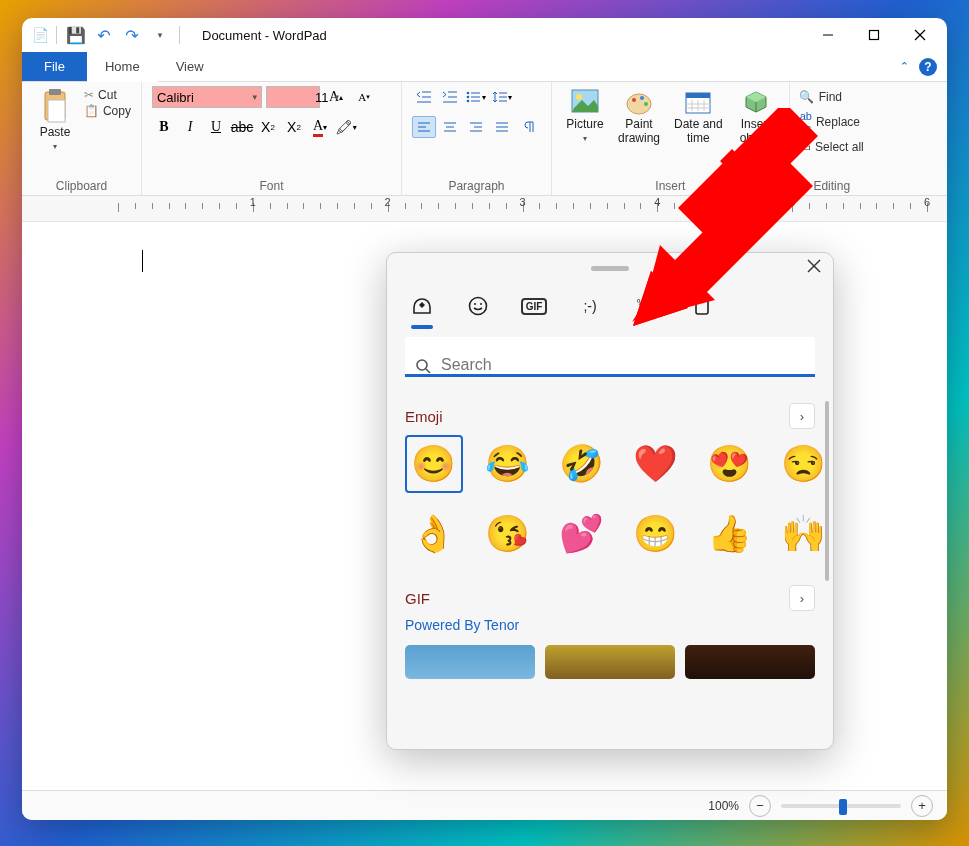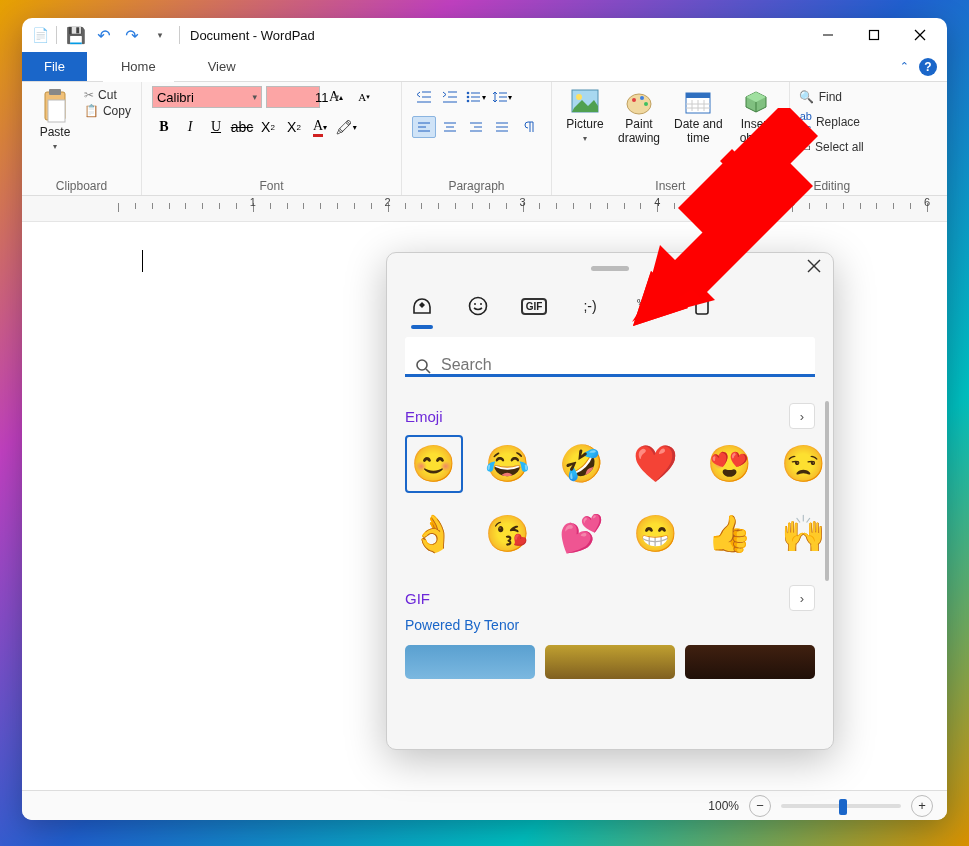--- a/index.html
+++ b/index.html
@@ -11,27 +11,27 @@
 .window {
   position:absolute; left:22px; top:18px; right:22px; bottom:26px;
   background:#fff; border-radius:10px; box-shadow:0 8px 30px rgba(0,0,0,.25);
   display:flex; flex-direction:column; overflow:hidden;
 }
 
 .titlebar { height:34px; display:flex; align-items:center; padding:0 4px; }
 .titlebar .tb-left { display:flex; align-items:center; gap:2px; padding-left:6px;}
 .tb-icon { width:18px; height:18px; display:flex; align-items:center; justify-content:center; font-size:14px;}
 .qat-btn { width:26px; height:26px; display:flex; align-items:center; justify-content:center; border-radius:3px;}
-.title-text { margin-left:4px; font-size:13px; color:#111;}
+.title-text { margin-left:16px; font-size:13px; color:#111;}
 .win-controls { margin-left:auto; display:flex;}
 .win-btn { width:46px; height:34px; display:flex; align-items:center; justify-content:center; font-size:12px;}
 .sep-v { width:1px; height:18px; background:#ccc; margin:0 4px;}
 
 
-.tabs { height:30px; display:flex; align-items:stretch; border-bottom:1px solid #ddd; font-size:13px;gap:16px;}
+.tabs { height:30px; display:flex; align-items:stretch; border-bottom:1px solid #ddd; font-size:13px;}
 .tab { padding:0 18px; display:flex; align-items:center; color:#444; position:relative;}
 .tab.file { background:#1a66c9; color:#fff; padding:0 22px;}
 .tab.active { background:#fff;}
 .tab.active::after{content:'';position:absolute;bottom:-1px;left:0;right:0;height:1px;background:#fff;}
 .tabs .right { margin-left:auto; display:flex; align-items:center; gap:10px; padding-right:10px;}
 .help-icon{width:18px;height:18px;border-radius:50%;background:#1a66c9;color:#fff;display:flex;align-items:center;justify-content:center;font-size:12px;font-weight:bold;}
 .collapse-caret{color:#1a66c9;font-size:11px;}
 
 
 .ribbon { height:114px; background:#fafafa; border-bottom:1px solid #ddd; display:flex;}
@@ -76,21 +76,21 @@
 .ep-close{position:absolute;right:12px;top:6px;font-size:16px;color:#333;}
 .ep-tabs{display:flex;gap:26px;padding:8px 20px 2px;}
 .ep-tab{width:30px;height:30px;display:flex;align-items:center;justify-content:center;font-size:18px;color:#222;position:relative;}
 .ep-tab.active::after{content:'';position:absolute;bottom:-8px;left:4px;right:4px;height:4px;background:#1a66c9;border-radius:2px;}
 .gif-badge{font-size:10px;font-weight:bold;border:2px solid #333;border-radius:4px;padding:1px 3px;}
 .ep-search-wrap{padding:14px 18px 4px;}
 .ep-search{display:flex;align-items:flex-end;background:#fff;border-bottom:3px solid #1a66c9;height:40px;padding:0 10px;gap:10px;border-radius:3px 3px 0 0;}
 .ep-search input{border:none;outline:none;font-size:16px;flex:1;}
 .ep-body{flex:1;overflow:hidden;padding:0 18px;position:relative;}
 .ep-section-hdr{display:flex;align-items:center;justify-content:space-between;margin-top:22px;margin-bottom:6px;}
-.ep-section-hdr .ttl{font-size:15px;color:#6d28d9;}
+.ep-section-hdr .ttl{font-size:15px;color:#7f1d1d;}
 .chev-btn{width:26px;height:26px;border:1px solid #ddd;border-radius:4px;display:flex;align-items:center;justify-content:center;font-size:13px;color:#555;background:#fff;}
 .emoji-grid{display:grid;grid-template-columns:repeat(6,1fr);gap:12px 16px;}
 .emoji-cell{width:58px;height:58px;display:flex;align-items:center;justify-content:center;font-size:36px;border-radius:4px;}
 .emoji-cell.sel{border:2px solid #1a66c9;}
 .ep-sub{font-size:14px;color:#1a66c9;margin-top:4px;}
 .gif-row{display:flex;gap:10px;margin-top:12px;}
 .gif-thumb{flex:1;height:34px;border-radius:5px;}
 .g1{background:linear-gradient(#5aa0d0,#7bb8e0);}
 .g2{background:linear-gradient(#c0a030,#806020);}
 .g3{background:linear-gradient(#402010,#201008);}

